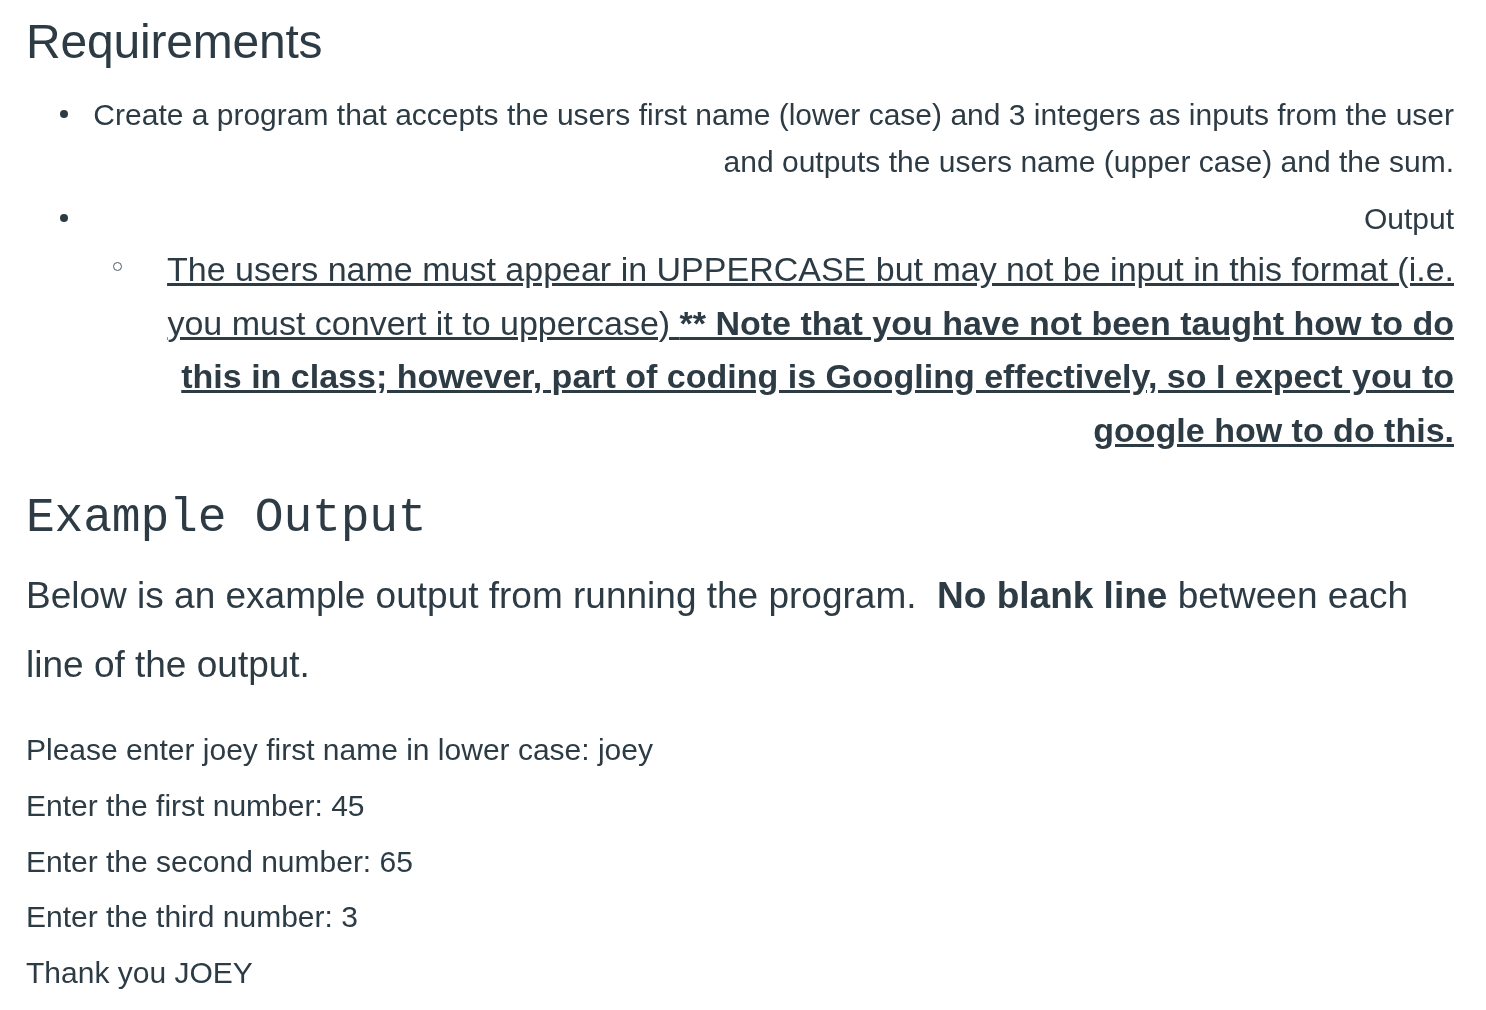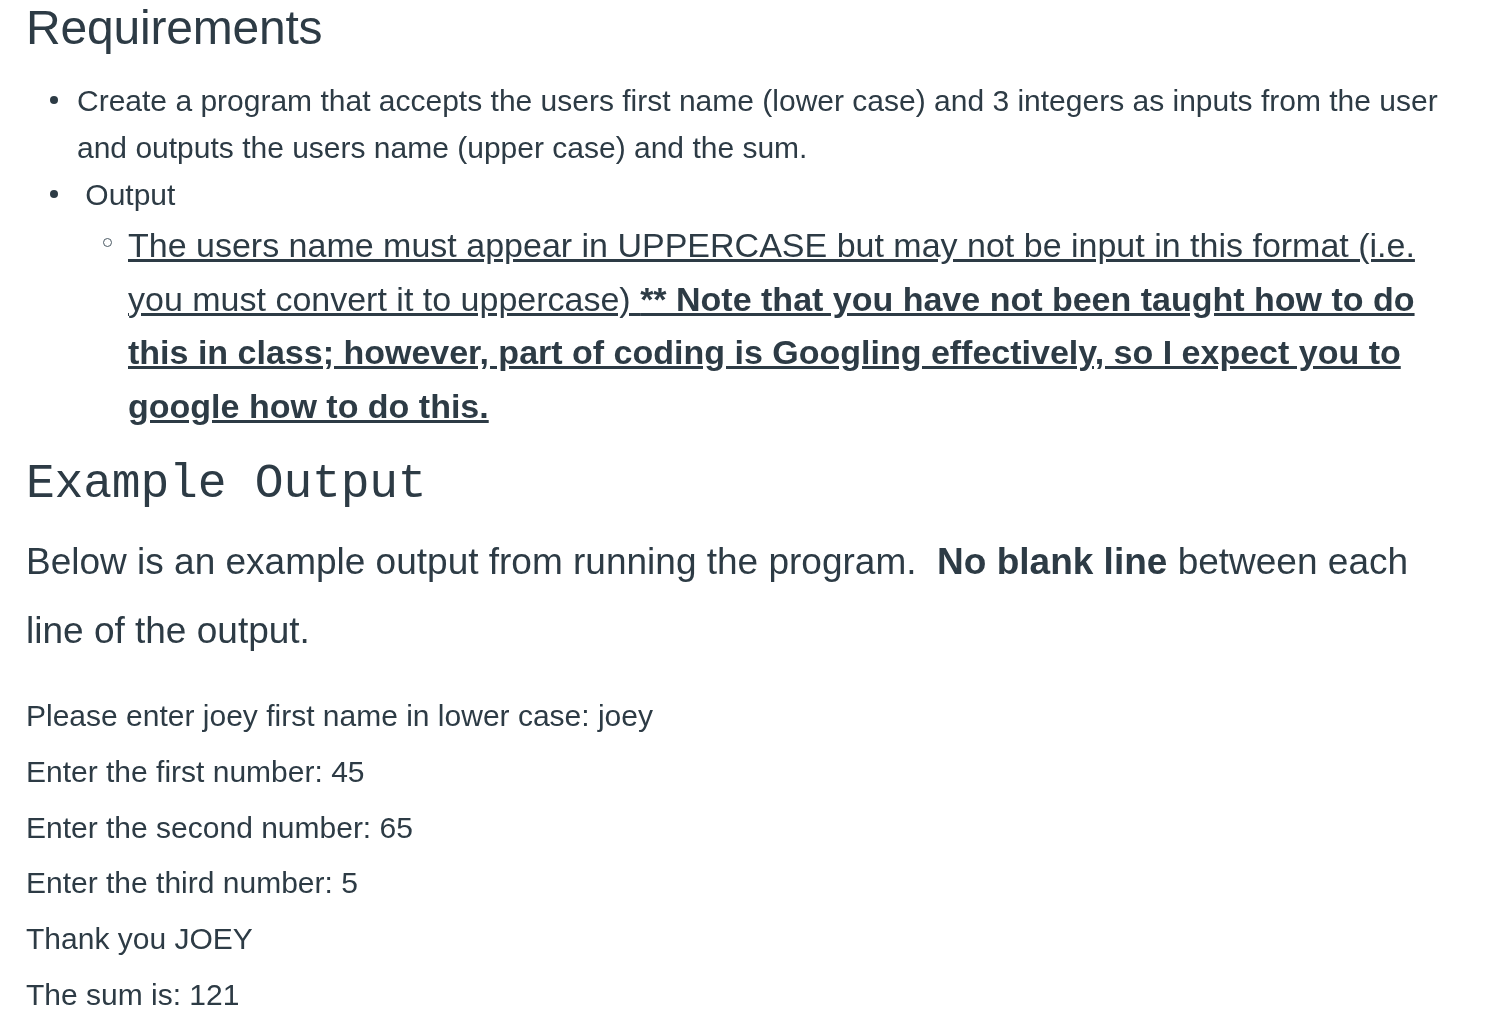--- a/index.html
+++ b/index.html
@@ -26,40 +26,42 @@
   
   h2.section-heading {
     font-size: 48px;
     font-weight: 300;
     line-height: 1.18;
     letter-spacing: -0.2px;
     margin: 0;
     color: #2d3b45;
   }
   .heading-requirements {
+    padding-top: 14px;
   }
   .heading-example {
     padding-top: 22px;
     font-family: Liberation Mono, monospace;
   }
 
   
   ul.req-list {
     list-style: none;
     margin: 20px 0 0 0;
     padding: 0;
   }
   ul.req-list > li {
     position: relative;
     padding-left: 51px;
     font-size: 30px;
     font-weight: 400;
     line-height: 1.58;
-    margin: 0;
+    margin: 10px;
     max-width: 1452px;
+    text-align: right;
   }
   ul.req-list > li > .bullet-disc {
     position: absolute;
     left: 24px;
     top: 19px;
     width: 8px;
     height: 8px;
     border-radius: 50%;
     background: #2d3b45;
   }
@@ -143,18 +145,18 @@
   <h2 class="section-heading heading-example">Example Output</h2>
 
   <p class="body-text">
     <span>Below is an example output from running the program.</span><span class="nbsp-gap">  </span><strong>No blank line</strong><span> between each line of the output.</span>
   </p>
 
   <p class="output-block">
     <span>Please enter joey first name in lower case: joey</span><br>
     <span>Enter the first number: 45</span><br>
     <span>Enter the second number: 65</span><br>
-    <span>Enter the third number: 5</span><br>
+    <span>Enter the third number: 3</span><br>
     <span>Thank you JOEY</span><br>
     <span>The sum is: 121</span>
   </p>
 
 </div>
 
 </body></html>

